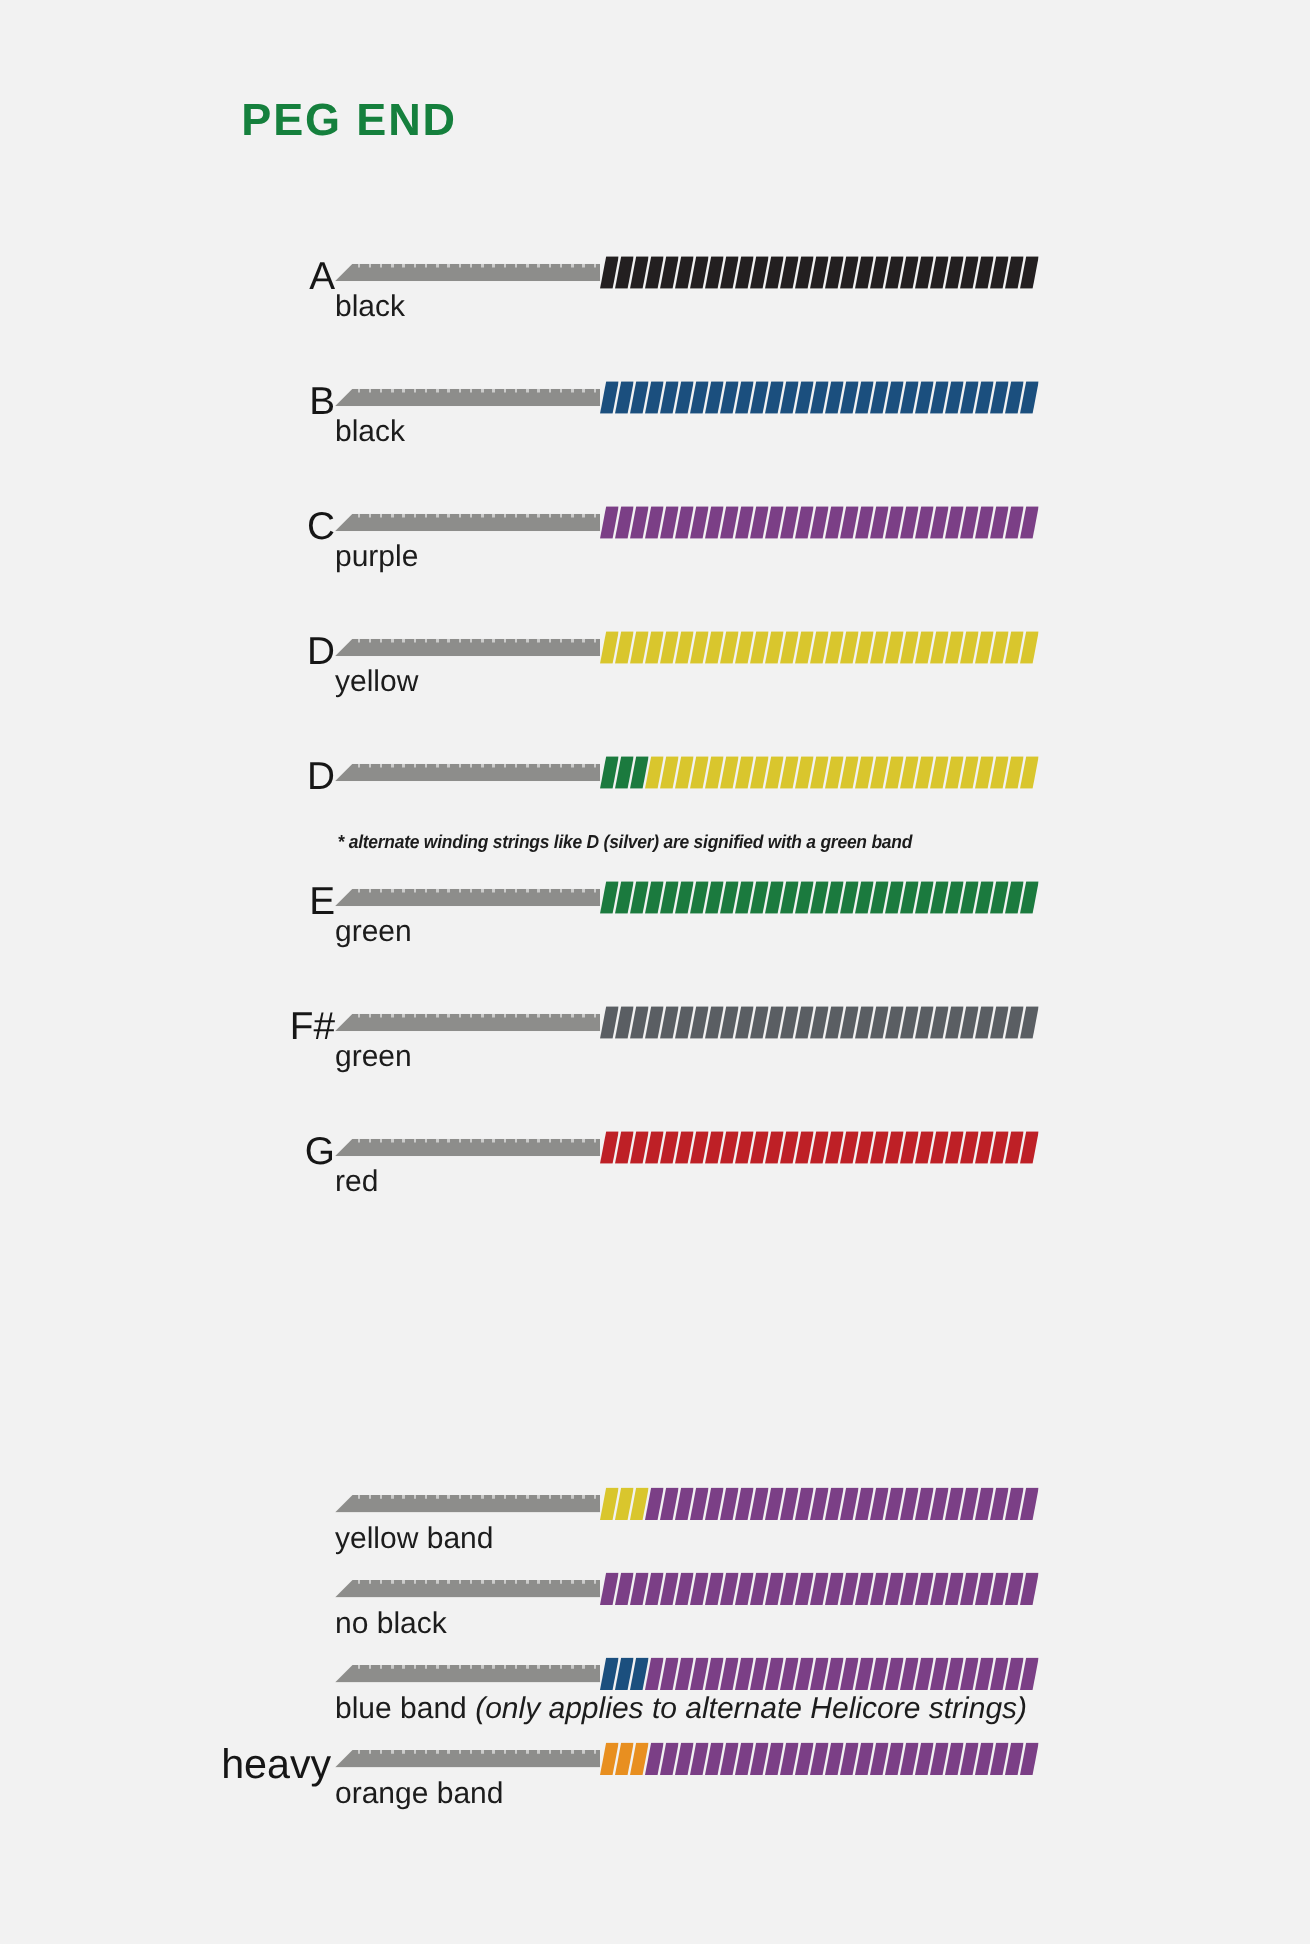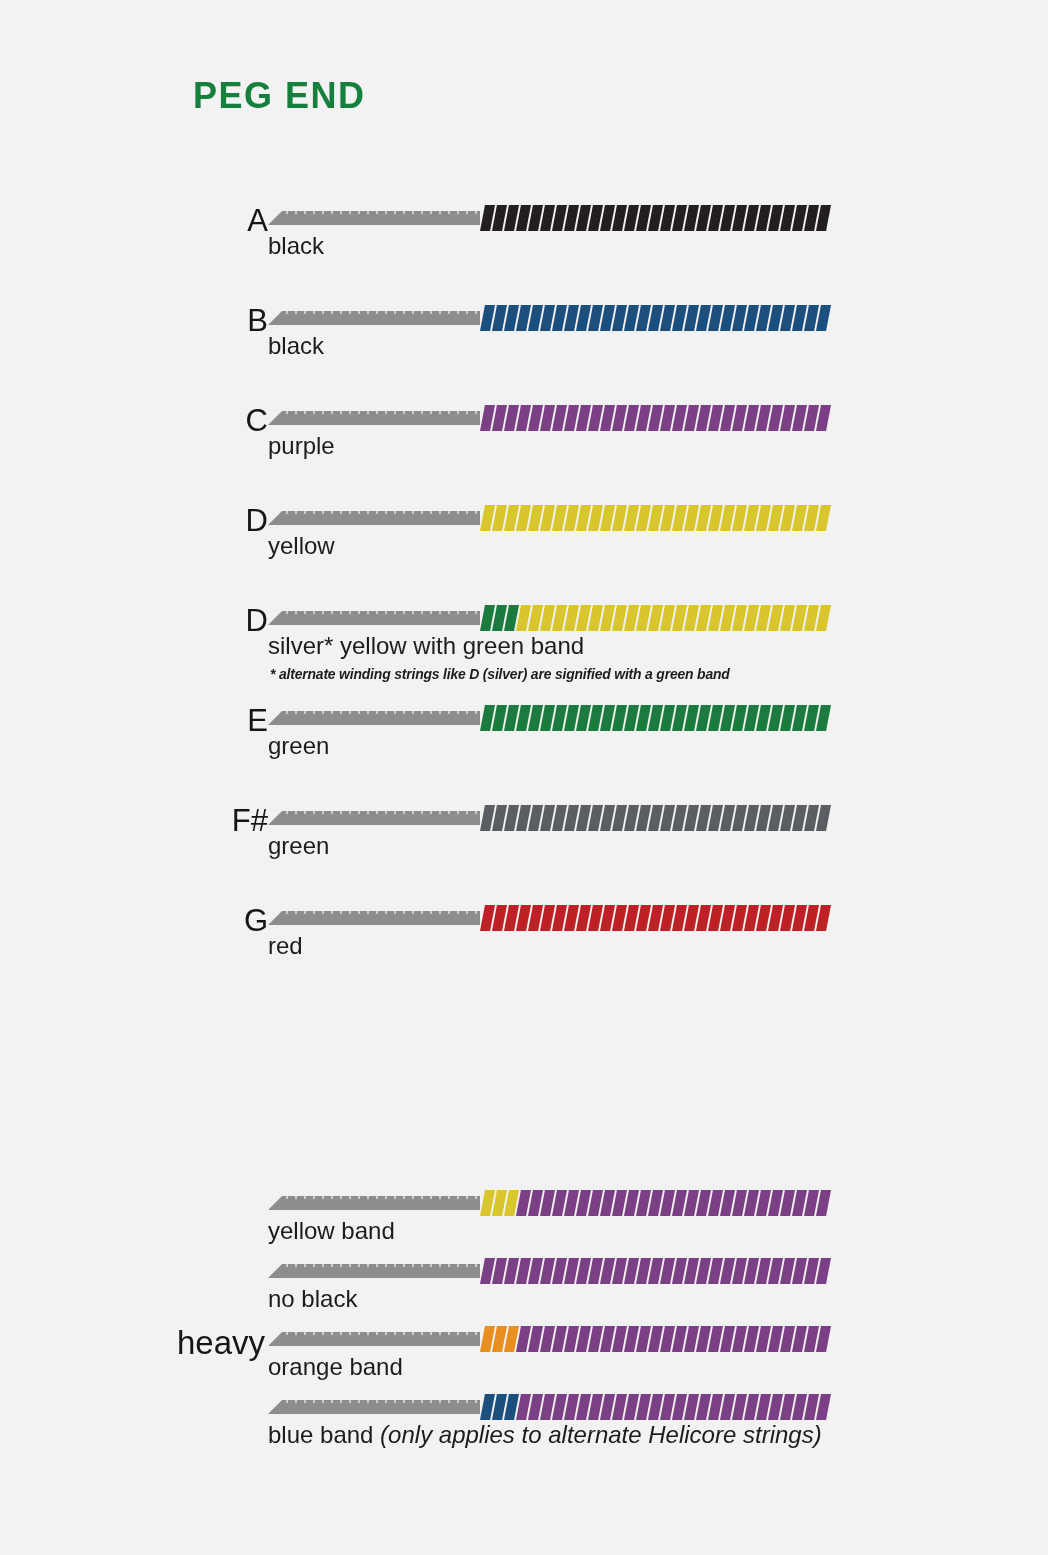--- a/index.html
+++ b/index.html
@@ -335,21 +335,20 @@
           <i style="left: 252px; background: rgb(217, 198, 45);"></i>
           <i style="left: 264px; background: rgb(217, 198, 45);"></i>
           <i style="left: 276px; background: rgb(217, 198, 45);"></i>
           <i style="left: 288px; background: rgb(217, 198, 45);"></i>
           <i style="left: 300px; background: rgb(217, 198, 45);"></i>
           <i style="left: 312px; background: rgb(217, 198, 45);"></i>
           <i style="left: 324px; background: rgb(217, 198, 45);"></i>
           <i style="left: 336px; background: rgb(217, 198, 45);"></i>
         </div>
       </div>
-      <div class="caption">silver* yellow with green band</div>
       <div class="footnote">* alternate winding strings like D (silver) are signified with a green band</div>
     </div>
     <div class="row">
       <div class="note">E</div>
       <div class="string">
         <div class="tail" style="width: 212px;"></div>
         <div class="wind" style="left: 212px; width: 340px;">
           <i style="left: 0px; background: rgb(27, 122, 62);"></i>
           <i style="left: 12px; background: rgb(27, 122, 62);"></i>
           <i style="left: 24px; background: rgb(27, 122, 62);"></i>
@@ -533,20 +532,58 @@
           <i style="left: 288px; background: rgb(123, 63, 134);"></i>
           <i style="left: 300px; background: rgb(123, 63, 134);"></i>
           <i style="left: 312px; background: rgb(123, 63, 134);"></i>
           <i style="left: 324px; background: rgb(123, 63, 134);"></i>
           <i style="left: 336px; background: rgb(123, 63, 134);"></i>
         </div>
       </div>
       <div class="caption">no black</div>
     </div>
     <div class="row tens">
+      <div class="note tens-name"></div>
+      <div class="string">
+        <div class="tail" style="width: 212px;"></div>
+        <div class="wind" style="left: 212px; width: 340px;">
+          <i style="left: 0px; background: rgb(27, 79, 126);"></i>
+          <i style="left: 12px; background: rgb(27, 79, 126);"></i>
+          <i style="left: 24px; background: rgb(27, 79, 126);"></i>
+          <i style="left: 36px; background: rgb(123, 63, 134);"></i>
+          <i style="left: 48px; background: rgb(123, 63, 134);"></i>
+          <i style="left: 60px; background: rgb(123, 63, 134);"></i>
+          <i style="left: 72px; background: rgb(123, 63, 134);"></i>
+          <i style="left: 84px; background: rgb(123, 63, 134);"></i>
+          <i style="left: 96px; background: rgb(123, 63, 134);"></i>
+          <i style="left: 108px; background: rgb(123, 63, 134);"></i>
+          <i style="left: 120px; background: rgb(123, 63, 134);"></i>
+          <i style="left: 132px; background: rgb(123, 63, 134);"></i>
+          <i style="left: 144px; background: rgb(123, 63, 134);"></i>
+          <i style="left: 156px; background: rgb(123, 63, 134);"></i>
+          <i style="left: 168px; background: rgb(123, 63, 134);"></i>
+          <i style="left: 180px; background: rgb(123, 63, 134);"></i>
+          <i style="left: 192px; background: rgb(123, 63, 134);"></i>
+          <i style="left: 204px; background: rgb(123, 63, 134);"></i>
+          <i style="left: 216px; background: rgb(123, 63, 134);"></i>
+          <i style="left: 228px; background: rgb(123, 63, 134);"></i>
+          <i style="left: 240px; background: rgb(123, 63, 134);"></i>
+          <i style="left: 252px; background: rgb(123, 63, 134);"></i>
+          <i style="left: 264px; background: rgb(123, 63, 134);"></i>
+          <i style="left: 276px; background: rgb(123, 63, 134);"></i>
+          <i style="left: 288px; background: rgb(123, 63, 134);"></i>
+          <i style="left: 300px; background: rgb(123, 63, 134);"></i>
+          <i style="left: 312px; background: rgb(123, 63, 134);"></i>
+          <i style="left: 324px; background: rgb(123, 63, 134);"></i>
+          <i style="left: 336px; background: rgb(123, 63, 134);"></i>
+        </div>
+      </div>
+      <div class="caption">blue band <span class="it">(only applies to alternate Helicore strings)</span></div>
+    </div>
+    <div class="row tens">
       <div class="note tens-name">heavy</div>
       <div class="string">
         <div class="tail" style="width: 212px;"></div>
         <div class="wind" style="left: 212px; width: 340px;">
           <i style="left: 0px; background: rgb(232, 143, 32);"></i>
           <i style="left: 12px; background: rgb(232, 143, 32);"></i>
           <i style="left: 24px; background: rgb(232, 143, 32);"></i>
           <i style="left: 36px; background: rgb(123, 63, 134);"></i>
           <i style="left: 48px; background: rgb(123, 63, 134);"></i>
           <i style="left: 60px; background: rgb(123, 63, 134);"></i>
@@ -570,51 +607,13 @@
           <i style="left: 276px; background: rgb(123, 63, 134);"></i>
           <i style="left: 288px; background: rgb(123, 63, 134);"></i>
           <i style="left: 300px; background: rgb(123, 63, 134);"></i>
           <i style="left: 312px; background: rgb(123, 63, 134);"></i>
           <i style="left: 324px; background: rgb(123, 63, 134);"></i>
           <i style="left: 336px; background: rgb(123, 63, 134);"></i>
         </div>
       </div>
       <div class="caption">orange band</div>
     </div>
-    <div class="row tens">
-      <div class="note tens-name"></div>
-      <div class="string">
-        <div class="tail" style="width: 212px;"></div>
-        <div class="wind" style="left: 212px; width: 340px;">
-          <i style="left: 0px; background: rgb(27, 79, 126);"></i>
-          <i style="left: 12px; background: rgb(27, 79, 126);"></i>
-          <i style="left: 24px; background: rgb(27, 79, 126);"></i>
-          <i style="left: 36px; background: rgb(123, 63, 134);"></i>
-          <i style="left: 48px; background: rgb(123, 63, 134);"></i>
-          <i style="left: 60px; background: rgb(123, 63, 134);"></i>
-          <i style="left: 72px; background: rgb(123, 63, 134);"></i>
-          <i style="left: 84px; background: rgb(123, 63, 134);"></i>
-          <i style="left: 96px; background: rgb(123, 63, 134);"></i>
-          <i style="left: 108px; background: rgb(123, 63, 134);"></i>
-          <i style="left: 120px; background: rgb(123, 63, 134);"></i>
-          <i style="left: 132px; background: rgb(123, 63, 134);"></i>
-          <i style="left: 144px; background: rgb(123, 63, 134);"></i>
-          <i style="left: 156px; background: rgb(123, 63, 134);"></i>
-          <i style="left: 168px; background: rgb(123, 63, 134);"></i>
-          <i style="left: 180px; background: rgb(123, 63, 134);"></i>
-          <i style="left: 192px; background: rgb(123, 63, 134);"></i>
-          <i style="left: 204px; background: rgb(123, 63, 134);"></i>
-          <i style="left: 216px; background: rgb(123, 63, 134);"></i>
-          <i style="left: 228px; background: rgb(123, 63, 134);"></i>
-          <i style="left: 240px; background: rgb(123, 63, 134);"></i>
-          <i style="left: 252px; background: rgb(123, 63, 134);"></i>
-          <i style="left: 264px; background: rgb(123, 63, 134);"></i>
-          <i style="left: 276px; background: rgb(123, 63, 134);"></i>
-          <i style="left: 288px; background: rgb(123, 63, 134);"></i>
-          <i style="left: 300px; background: rgb(123, 63, 134);"></i>
-          <i style="left: 312px; background: rgb(123, 63, 134);"></i>
-          <i style="left: 324px; background: rgb(123, 63, 134);"></i>
-          <i style="left: 336px; background: rgb(123, 63, 134);"></i>
-        </div>
-      </div>
-      <div class="caption">blue band <span class="it">(only applies to alternate Helicore strings)</span></div>
-    </div>
   </div>
 
 </body></html>

